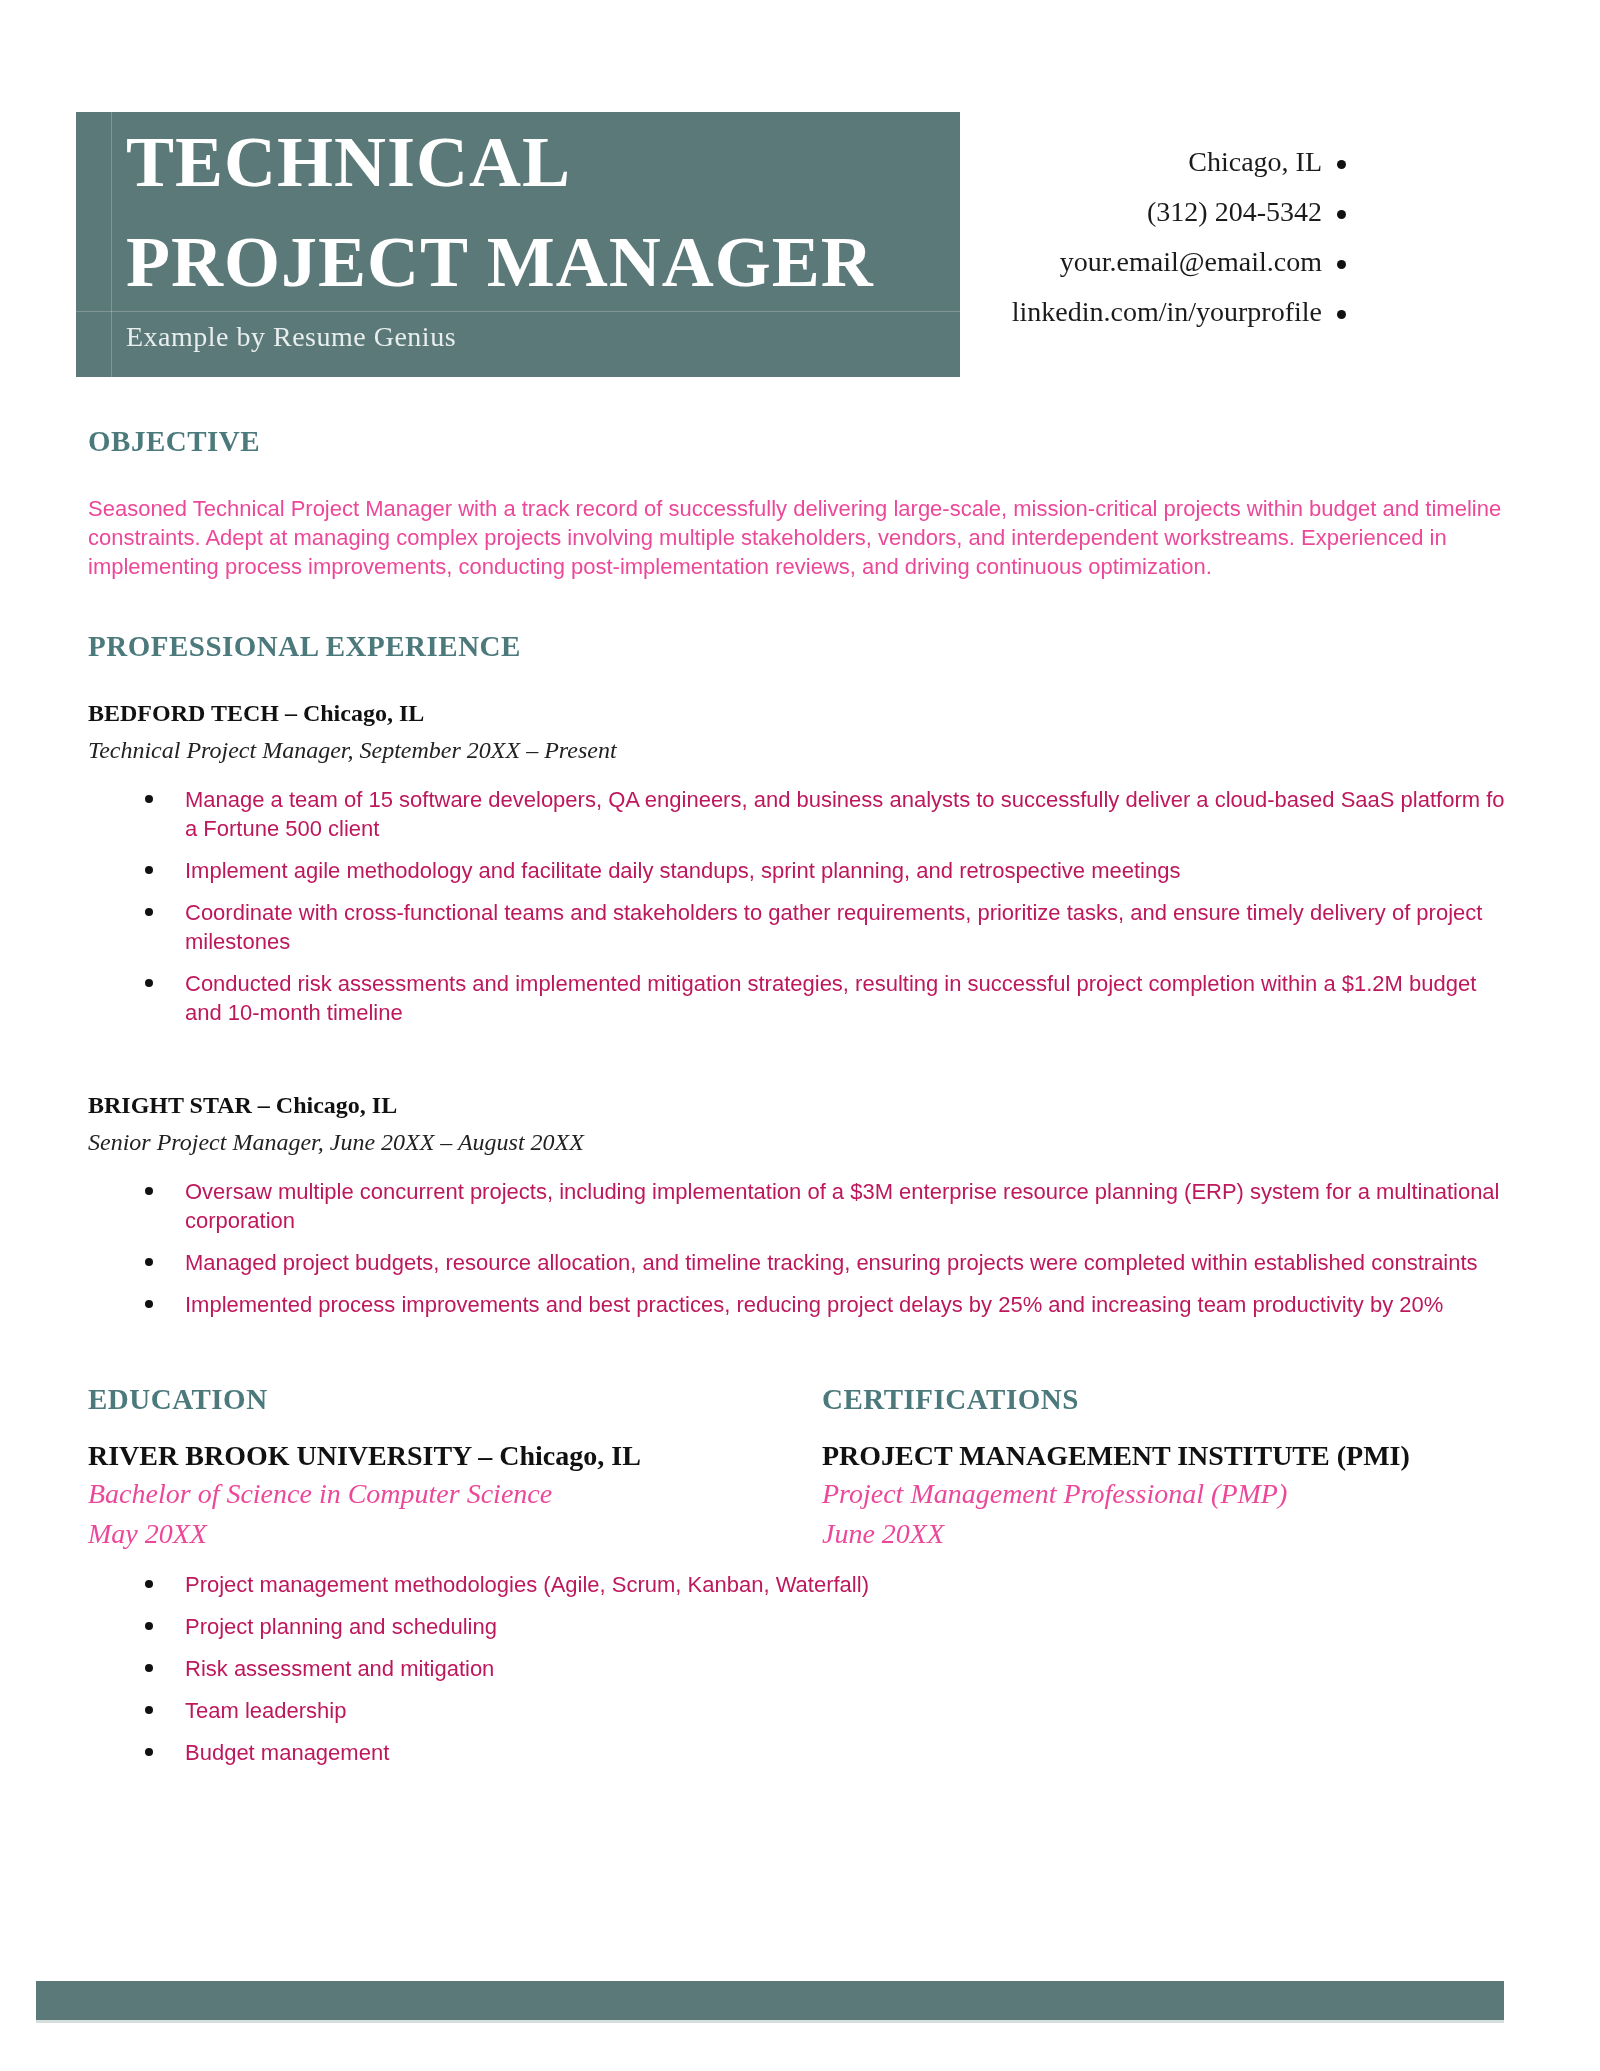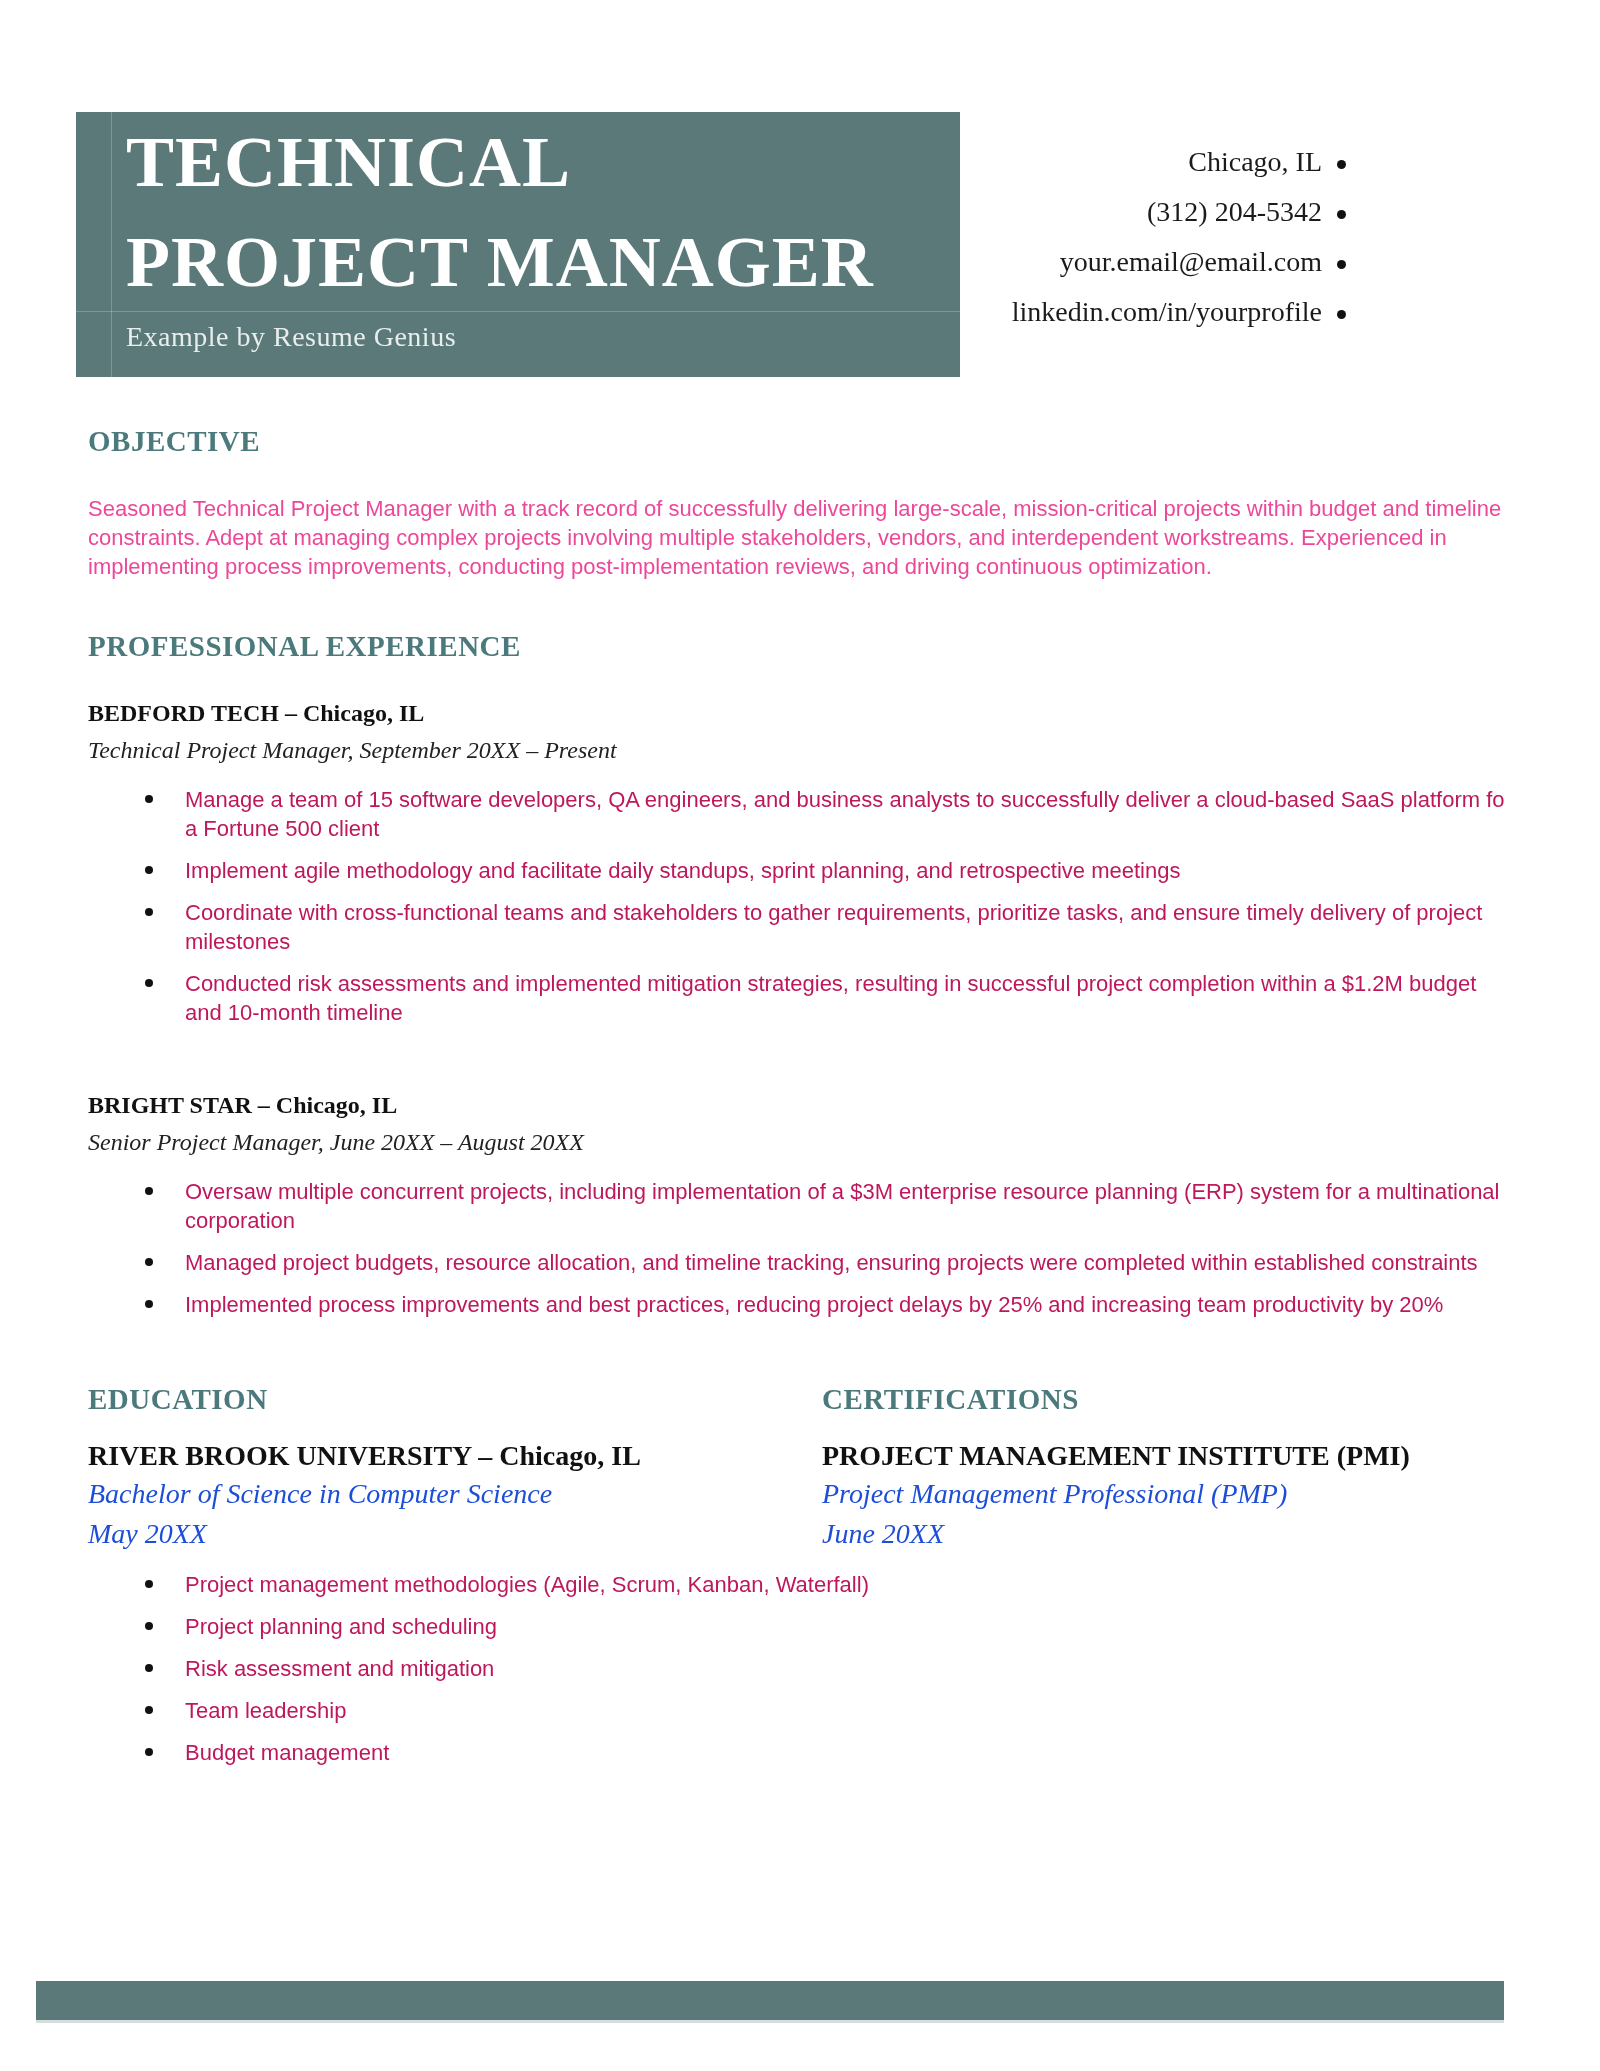--- a/index.html
+++ b/index.html
@@ -104,21 +104,21 @@
 
   .two-col { display: flex; margin-top: 63px; }
   .col-left { width: 734px; flex: 0 0 734px; }
   .col-right { flex: 1; }
   .inst-line {
     margin: 22px 0 0 0; font-size: 28px; line-height: 36px;
     font-weight: bold; color: #111111;
   }
   .ital-line {
     margin: 0; font-size: 28px; line-height: 40px;
-    font-style: italic; color: #1d4ed8;
+    font-style: italic; color: #ec4899;
   }
   #skills-heading { margin-top: 41px; }
 </style>
 </head>
 <body>
 
 <div class="page">
 
   <div class="header-block">
     <div class="vline"></div>

